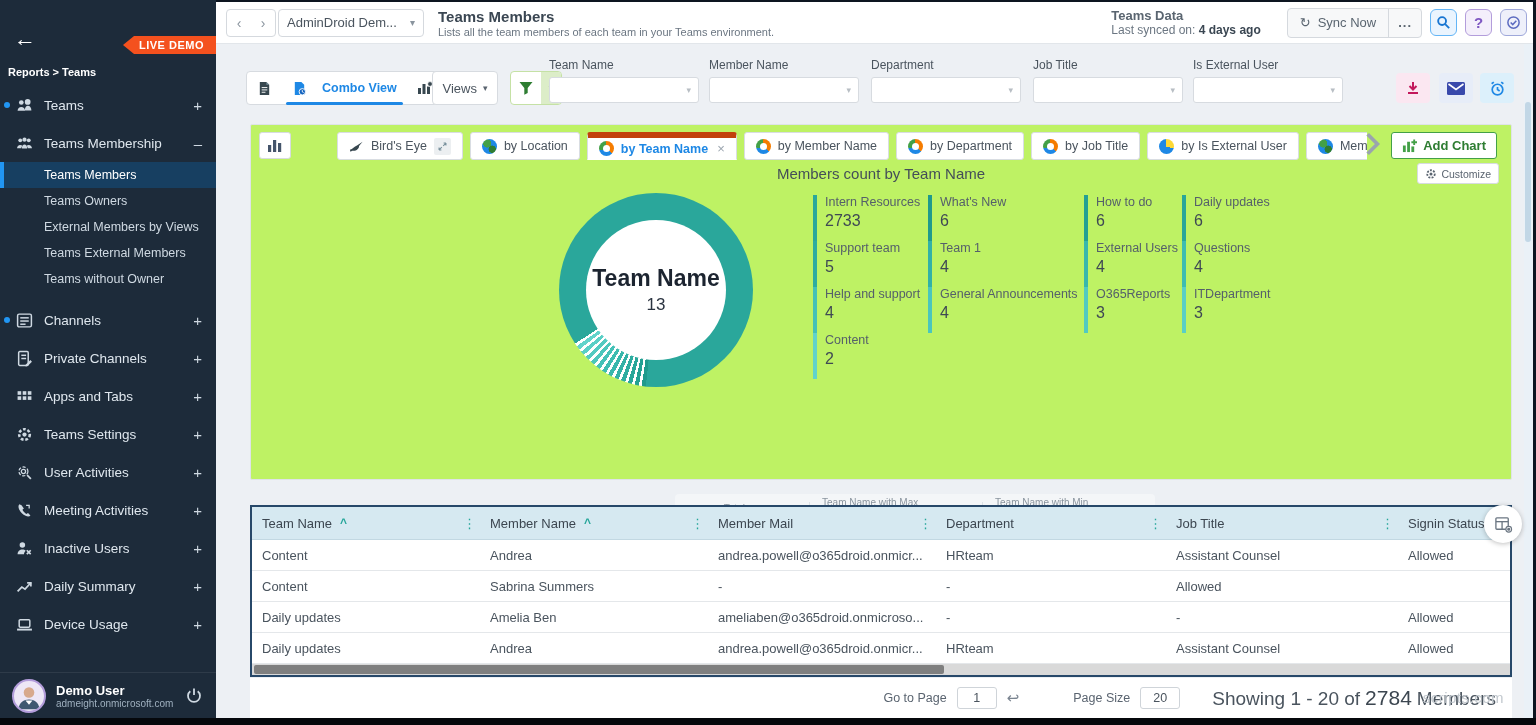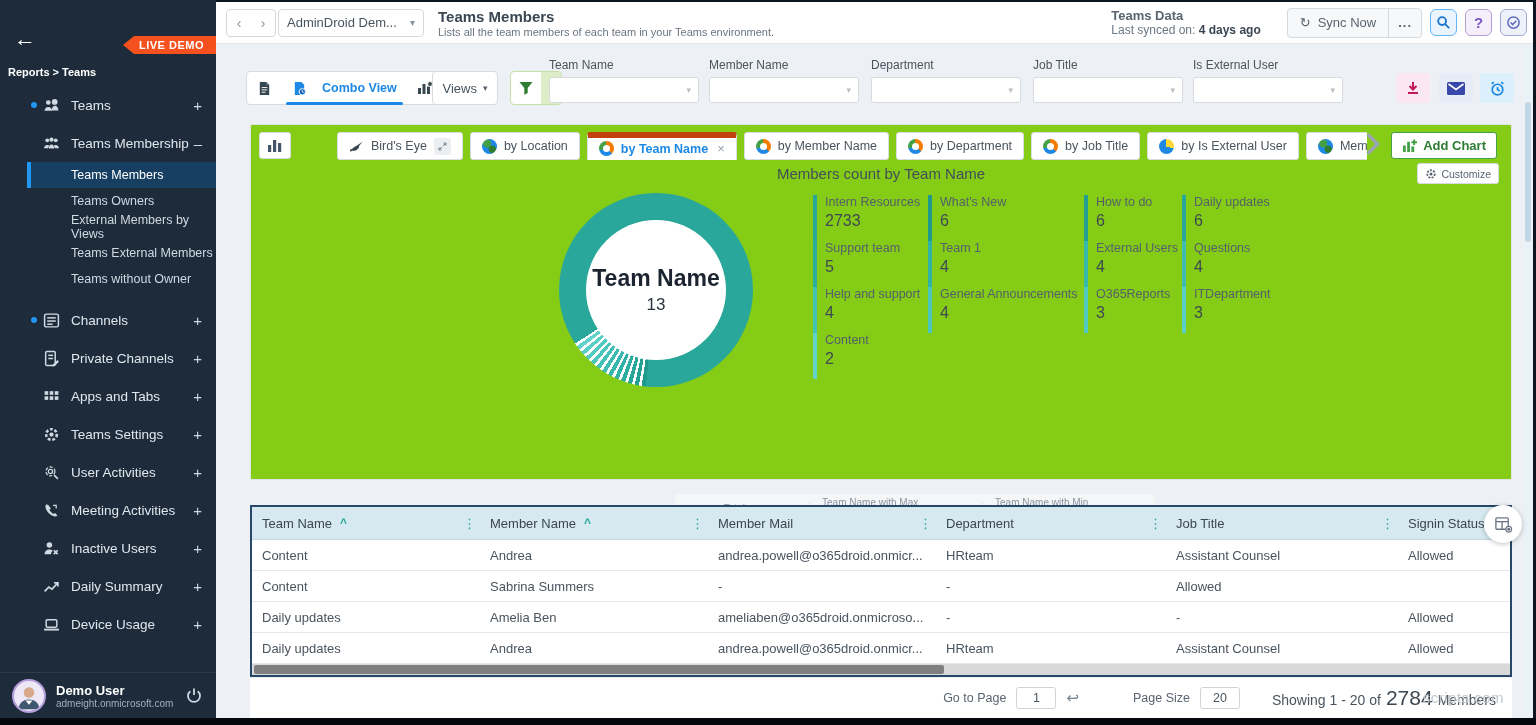--- a/index.html
+++ b/index.html
@@ -11,21 +11,21 @@
   .frame-top { position:absolute; left:216px; top:0; right:0; height:2px; background:#0d1520; z-index:60; }
   .frame-right { position:absolute; right:0; top:0; width:3px; height:725px; background:#0d1520; z-index:60; }
   .frame-bottom { position:absolute; left:0; bottom:0; width:1536px; height:7px; background:#05080c; z-index:60; }
 
   
   .sidebar { position:absolute; left:0; top:0; width:216px; height:725px; background:#1d2b3a; color:#dfe7ee; z-index:50; }
   .logo { text-align:center; padding-top:12px; font-size:26px; font-weight:bold; color:#fff; letter-spacing:.5px; }
   .live-badge { position:absolute; top:36px; right:0; background:#f4511e; color:#fff; font-size:11px; font-weight:bold; padding:3px 12px 3px 16px; clip-path:polygon(11px 0,100% 0,100% 100%,11px 100%,0 50%); letter-spacing:.5px; }
   .back-arrow { margin:26px 0 0 14px; font-size:22px; color:#fff; width:30px; cursor:pointer; }
   .breadcrumb { margin:14px 0 6px 8px; font-size:11px; font-weight:bold; color:#fff; }
-  .nav { margin-top:8px;padding-left:27px; }
+  .nav { margin-top:8px; }
   .nav-item { position:relative; display:flex; align-items:center; height:38px; padding:0 14px 0 16px; font-size:13.5px; cursor:pointer; }
   .nav-item .blue-dot { position:absolute; left:4px; width:6px; height:6px; border-radius:50%; background:#2196f3; }
   .nav-icon { width:17px; margin-right:11px; color:#cfd9e2; flex:0 0 auto; }
   .nav-toggle { margin-left:auto; font-size:15px; color:#cfd9e2; }
   .subnav { }
   .sub-item { height:26px; display:flex; align-items:center; padding-left:44px; font-size:12.5px; color:#cfd9e2; cursor:pointer; }
   .sub-item.active { background:#173f61; border-left:4px solid #2196f3; padding-left:40px; color:#fff; }
   .user-block { position:absolute; left:0; bottom:7px; width:216px; height:46px; display:flex; align-items:center; padding:0 12px; border-top:1px solid rgba(255,255,255,.08); background:#1d2b3a; }
   .avatar { width:34px; height:34px; border-radius:50%; border:2px solid #b39ddb; background:#ede7f6; overflow:hidden; flex:0 0 auto; }
   .user-meta { margin-left:10px; flex:1; }
@@ -70,21 +70,21 @@
   .filter-split .f-caret { width:20px; background:#dcedc8; display:flex; align-items:center; justify-content:center; font-size:9px; color:#33691e; }
   .filter-field { position:absolute; top:14px; width:150px; }
   .filter-field .f-label { font-size:12px; color:#4a545e; margin-bottom:5px; }
   .filter-field .f-input { height:26px; border:1px solid #d7dbe0; border-radius:3px; background:#fff; display:flex; align-items:center; justify-content:flex-end; padding-right:7px; color:#b8bec4; font-size:9px; cursor:pointer; }
   .tool-tile { position:absolute; top:29px; width:34px; height:30px; border-radius:4px; display:flex; align-items:center; justify-content:center; cursor:pointer; }
   .tile-download { left:1180px; background:#fbe7f1; }
   .tile-mail { left:1223px; background:#e7edf8; }
   .tile-alarm { left:1264px; background:#dcf0fb; }
 
   
-  .chart-panel { position:absolute; left:34px; top:80px; width:1262px; height:356px; background:#84cc16; border:1px solid #dfe3e8; border-radius:2px; }
+  .chart-panel { position:absolute; left:34px; top:80px; width:1262px; height:356px; background:#bef264; border:1px solid #dfe3e8; border-radius:2px; }
   .charttype-btn { position:absolute; left:8px; top:7px; width:32px; height:27px; border:1px solid #d7dbe0; border-radius:3px; display:flex; align-items:center; justify-content:center; cursor:pointer; background:#fff; }
   .tabs { position:absolute; left:86px; top:7px; display:flex; gap:7px; max-width:1030px; overflow:hidden; }
   .ctab { display:flex; align-items:center; gap:7px; height:28px; padding:0 11px; border:1px solid #d9dde2; border-radius:3px; background:#fff; font-size:12.5px; color:#4a545e; white-space:nowrap; cursor:pointer; }
   .ctab.active { border-top:6px solid #c2410c; color:#1e88e5; font-weight:bold; border-radius:3px 3px 0 0; border-bottom-color:#fff; }
   .ctab .tab-close { color:#9aa4ae; font-weight:normal; font-size:13px; margin-left:2px; }
   .expand-chip { width:17px; height:17px; background:#eceff1; border-radius:2px; display:flex; align-items:center; justify-content:center; }
   .tab-scroll-chevron { position:absolute; left:1108px; top:6px; cursor:pointer; }
   .addchart-btn { position:absolute; right:14px; top:7px; height:27px; border:1px solid #43a047; border-radius:3px; background:#fff; color:#2e7d32; font-size:13px; font-weight:bold; display:flex; align-items:center; gap:6px; padding:0 10px; cursor:pointer; }
   .chart-title { position:absolute; left:0; right:0; top:40px; text-align:center; font-size:15px; font-weight:normal; color:#444e58; }
   .customize-btn { position:absolute; right:12px; top:38px; height:21px; border:1px solid #d7dbe0; border-radius:3px; background:#fff; font-size:10.5px; color:#5a6470; display:flex; align-items:center; gap:4px; padding:0 7px; cursor:pointer; }
@@ -125,21 +125,21 @@
   .hscroll .thumb { position:absolute; left:2px; top:1px; height:9px; width:690px; background:#7f7f7f; border-radius:2px; cursor:pointer; }
   .colsettings { position:absolute; right:-12px; top:-2px; width:38px; height:38px; border-radius:50%; background:#fff; box-shadow:0 1px 5px rgba(0,0,0,.25); display:flex; align-items:center; justify-content:center; cursor:pointer; z-index:5; }
 
   
   .footer { position:absolute; left:34px; top:634px; width:1262px; height:40px; background:#fff; display:flex; align-items:center; justify-content:flex-end; gap:10px; padding-right:16px; }
   .foot-label { font-size:12.5px; color:#5a6470; }
   .foot-input { width:40px; height:22px; border:1px solid #cfd4d9; border-radius:3px; text-align:center; font-size:12.5px; color:#4a545e; font-family:"Liberation Sans",sans-serif; }
   .return-glyph { font-size:15px; color:#7a8490; margin-right:18px; cursor:pointer; }
   .gap { width:16px; }
   .showing { display:flex; align-items:baseline; gap:5px; margin-left:22px; }
-  .showing .pre { font-size:14px; color:#4a545e; }
+  .showing .pre { font-size:19px; color:#4a545e; }
   .showing .big { font-size:21px; color:#3c4650; }
   .watermark { position:absolute; right:8px; top:11px; font-size:15px; color:#c3c9cf; letter-spacing:.5px; pointer-events:none; }
 
   .vscroll { position:absolute; right:4px; top:0; width:8px; height:674px; background:#eaf1f7; }
   .vscroll .vthumb { position:absolute; top:58px; left:1px; width:6px; height:140px; background:#c2d7e6; border-radius:3px; cursor:pointer; }
 
   .icon-donut { width:15px; height:15px; border-radius:50%; background:conic-gradient(#f57c00 0 130deg,#1e88e5 130deg 255deg,#43a047 255deg 360deg); position:relative; flex:0 0 auto; }
   .icon-donut::after { content:""; position:absolute; inset:4px; background:#fff; border-radius:50%; }
   .icon-pie { width:15px; height:15px; border-radius:50%; background:conic-gradient(#fdd835 0 105deg,#1e88e5 105deg 360deg); flex:0 0 auto; }
   .icon-globe { width:15px; height:15px; border-radius:50%; background:radial-gradient(circle at 35% 30%,#43a047 27%,transparent 30%),radial-gradient(circle at 68% 68%,#2e7d32 24%,transparent 27%),#1e88e5; flex:0 0 auto; }

